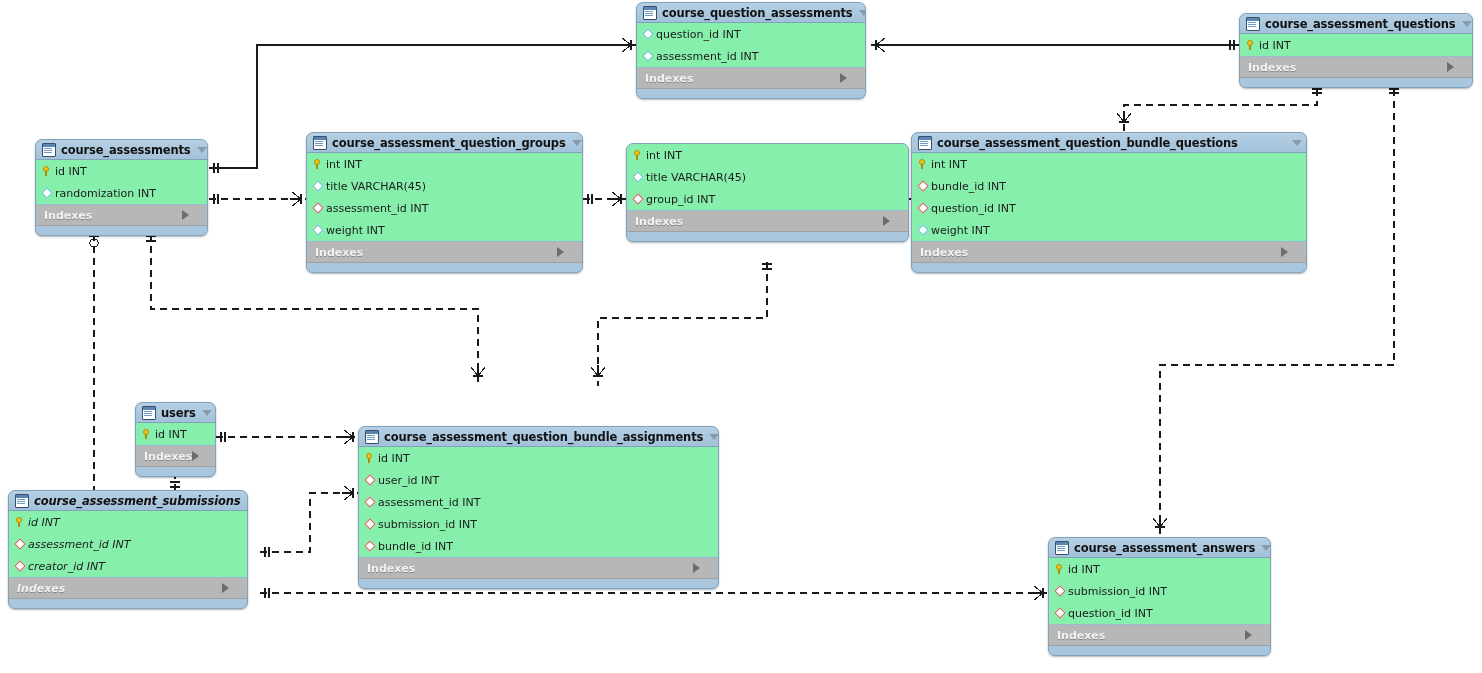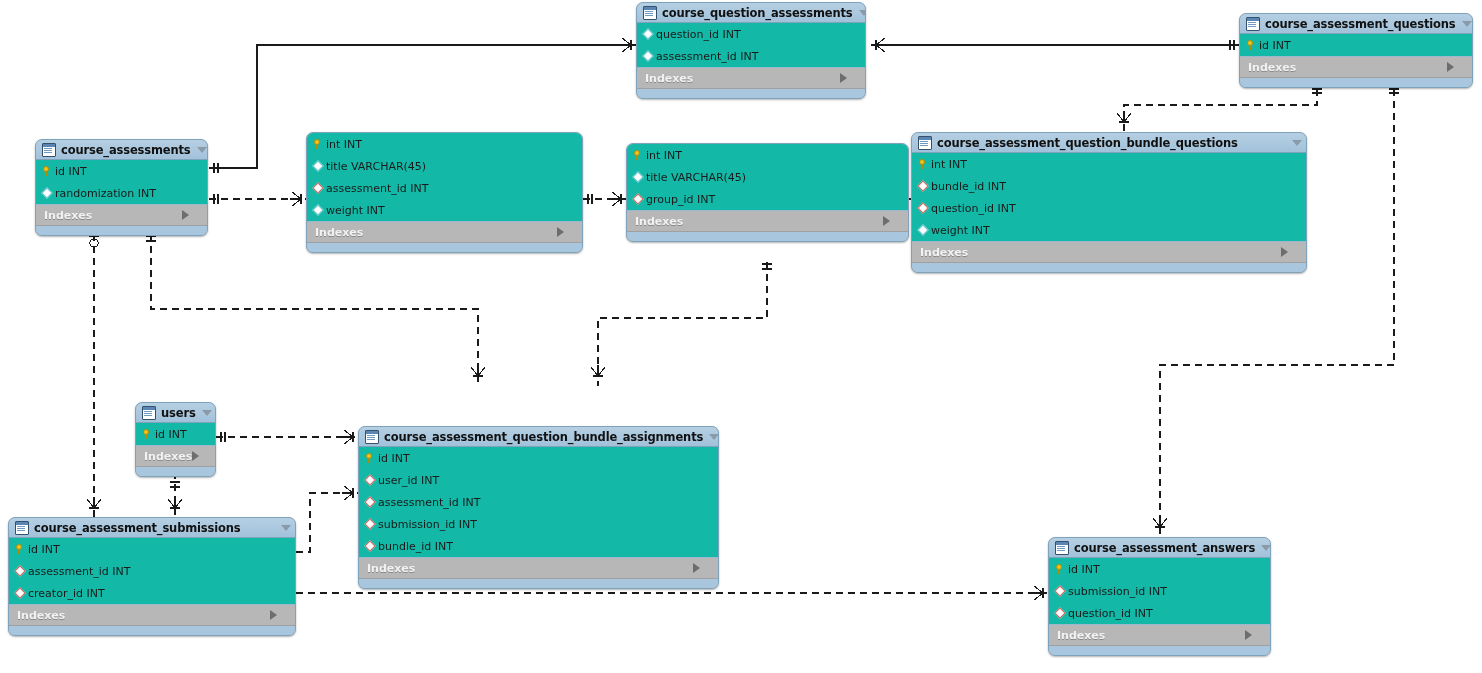--- a/index.html
+++ b/index.html
@@ -81,21 +81,21 @@
   }
   .tbl-caret {
     flex: 0 0 auto;
     margin-left: 6px;
     width: 0; height: 0;
     border-left: 5px solid transparent;
     border-right: 5px solid transparent;
     border-top: 6px solid #8a9aa8;
   }
   .tbl-cols {
-    background: #14b8a6;
+    background: #86efac;
     border-bottom: 1px solid #9bb8cf;
   }
   .col {
     height: 22px;
     display: flex;
     align-items: center;
     padding-left: 4px;
     font-size: 11px;
     color: #1b1b1b;
     white-space: nowrap;
@@ -379,20 +379,25 @@
             <span>INT</span>
           </div>
         </div>
         <div class="tbl-indexes">
           <span class="idx-label">Indexes</span>
           <span class="idx-arrow"></span>
         </div>
         <div class="tbl-foot"></div>
       </div>
       <div class="tbl" style="left: 306px; top: 132px; width: 277px;">
+        <div class="tbl-header">
+          <span class="tbl-icon"></span>
+          <span class="tbl-title">course_assessment_question_groups</span>
+          <span class="tbl-caret"></span>
+        </div>
         <div class="tbl-cols">
           <div class="col">
             <span class="glyph">
               <span class="g-key"></span>
             </span>
             <span>int</span>
             <span>&nbsp;</span>
             <span>INT</span>
           </div>
           <div class="col">
@@ -574,21 +579,21 @@
             <span>&nbsp;</span>
             <span>INT</span>
           </div>
         </div>
         <div class="tbl-indexes">
           <span class="idx-label">Indexes</span>
           <span class="idx-arrow"></span>
         </div>
         <div class="tbl-foot"></div>
       </div>
-      <div class="tbl" style="left: 8px; top: 517px; width: 288px;">
+      <div class="tbl" style="left: 8px; top: 490px; width: 240px; font-style: italic;">
         <div class="tbl-header">
           <span class="tbl-icon"></span>
           <span class="tbl-title">course_assessment_submissions</span>
           <span class="tbl-caret"></span>
         </div>
         <div class="tbl-cols">
           <div class="col">
             <span class="glyph">
               <span class="g-key"></span>
             </span>

